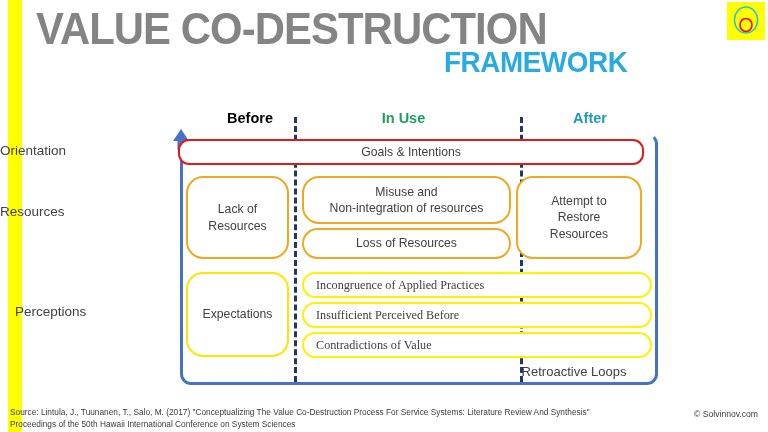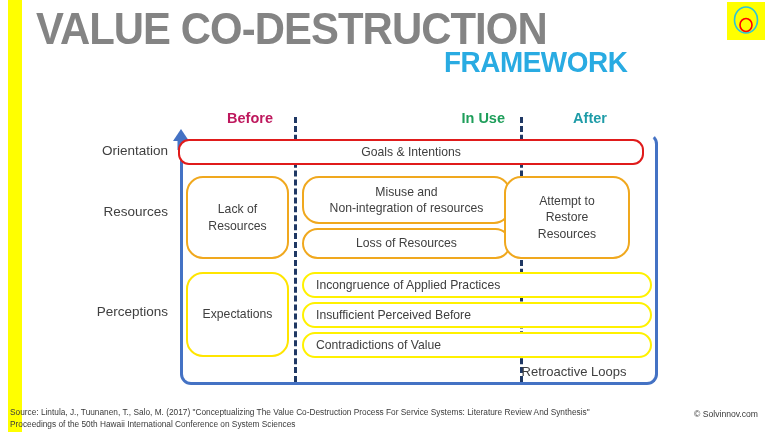--- a/index.html
+++ b/index.html
@@ -42,32 +42,31 @@
     background:#ffff00;
   }
   .logo svg{display:block;}
   
   .col-head{
     position:absolute;top:110px;
     font-size:14.5px;font-weight:bold;
     text-align:center;white-space:nowrap;
   }
   #ch0{left:205px;width:90px;color:#6ABF4B;}
-  #ch1{left:330px;width:175px;color:#1E9E5A;text-align:right;}
+  #ch1{left:316px;width:175px;color:#1E9E5A;}
   #ch2{left:530px;width:120px;color:#1F9CA8;}
   
   .row-label{
     position:absolute;left:0;width:168px;
-    text-align:right;
     font-size:13.5px;color:#404040;
     white-space:nowrap;
   }
   #rl0{top:143px;}
   #rl1{top:204px;}
-  #rl2{top:304px;}
+  #rl2{top:304px;padding-left:15px;}
   
   .frame{
     position:absolute;left:180px;top:133px;width:478px;height:252px;
     border:3.5px solid #4472C4;
     border-radius:11px;
     box-sizing:border-box;
     border-top-color:transparent;
   }
   .frame-arrow{
     position:absolute;left:171px;top:128px;width:20px;height:22px;
@@ -84,31 +83,31 @@
     position:absolute;
     box-sizing:border-box;
     background:#ffffff;
     display:flex;
     align-items:center;
     font-size:12.2px;
     color:#404040;
     line-height:1.32;
   }
   .card.center{justify-content:center;text-align:center;}
-  .card.left{justify-content:flex-start;text-align:left;padding-left:12px;}
+  .card.left{justify-content:flex-start;text-align:left;padding-left:12px;font-family:Liberation Serif, serif;}
   .red   {border:2.6px solid #E01B1B;border-radius:11px;}
   .orange{border:2.6px solid #F0A81E;border-radius:17px;}
   .yellow{border:2.6px solid #FFF100;border-radius:13px;}
   .yellow-soft{border:2.6px solid #FFE500;border-radius:17px;}
   
   #c-goals    {left:178px;top:139px;width:466px;height:26px;}
   #c-lack     {left:186px;top:176px;width:103px;height:83px;}
   #c-misuse   {left:302px;top:176px;width:209px;height:48px;}
   #c-loss     {left:302px;top:228px;width:209px;height:31px;}
-  #c-attempt  {left:504px;top:176px;width:126px;height:83px;}
+  #c-attempt  {left:516px;top:176px;width:126px;height:83px;}
   #c-expect   {left:186px;top:272px;width:103px;height:85px;}
   #c-incong   {left:302px;top:272px;width:350px;height:26px;}
   #c-insuff   {left:302px;top:302px;width:350px;height:26px;}
   #c-contra   {left:302px;top:332px;width:350px;height:26px;}
   
   .retro{
     position:absolute;left:500px;top:364px;width:148px;
     text-align:center;
     font-size:13px;color:#404040;white-space:nowrap;
   }
@@ -130,21 +129,21 @@
 <div class="title-main">VALUE CO-DESTRUCTION</div>
 <div class="title-sub">FRAMEWORK</div>
 
 <div class="logo">
   <svg width="38" height="38" viewBox="0 0 38 38" aria-hidden="true">
     <ellipse cx="19" cy="18" rx="11.5" ry="13" fill="none" stroke="#2BC4D8" stroke-width="1.6"></ellipse>
     <ellipse cx="19" cy="23" rx="6" ry="6.5" fill="none" stroke="#FF0000" stroke-width="1.6"></ellipse>
   </svg>
 </div>
 
-<div class="col-head" id="ch0" style="color: #be185d; text-align: center;">Before</div>
+<div class="col-head" id="ch0" style="color: #000000; text-align: center;">Before</div>
 <div class="col-head" id="ch1" style="color: rgb(30, 158, 90);">In Use</div>
 <div class="col-head" id="ch2" style="color: rgb(31, 156, 168);">After</div>
 
 <div class="row-label" id="rl0">Orientation</div>
 <div class="row-label" id="rl1">Resources</div>
 <div class="row-label" id="rl2">Perceptions</div>
 
 <div class="frame"></div>
 <svg class="frame-arrow" viewBox="0 0 20 22">
   <path d="M10 1 L18 13 L2 13 Z" fill="#4472C4"></path>

